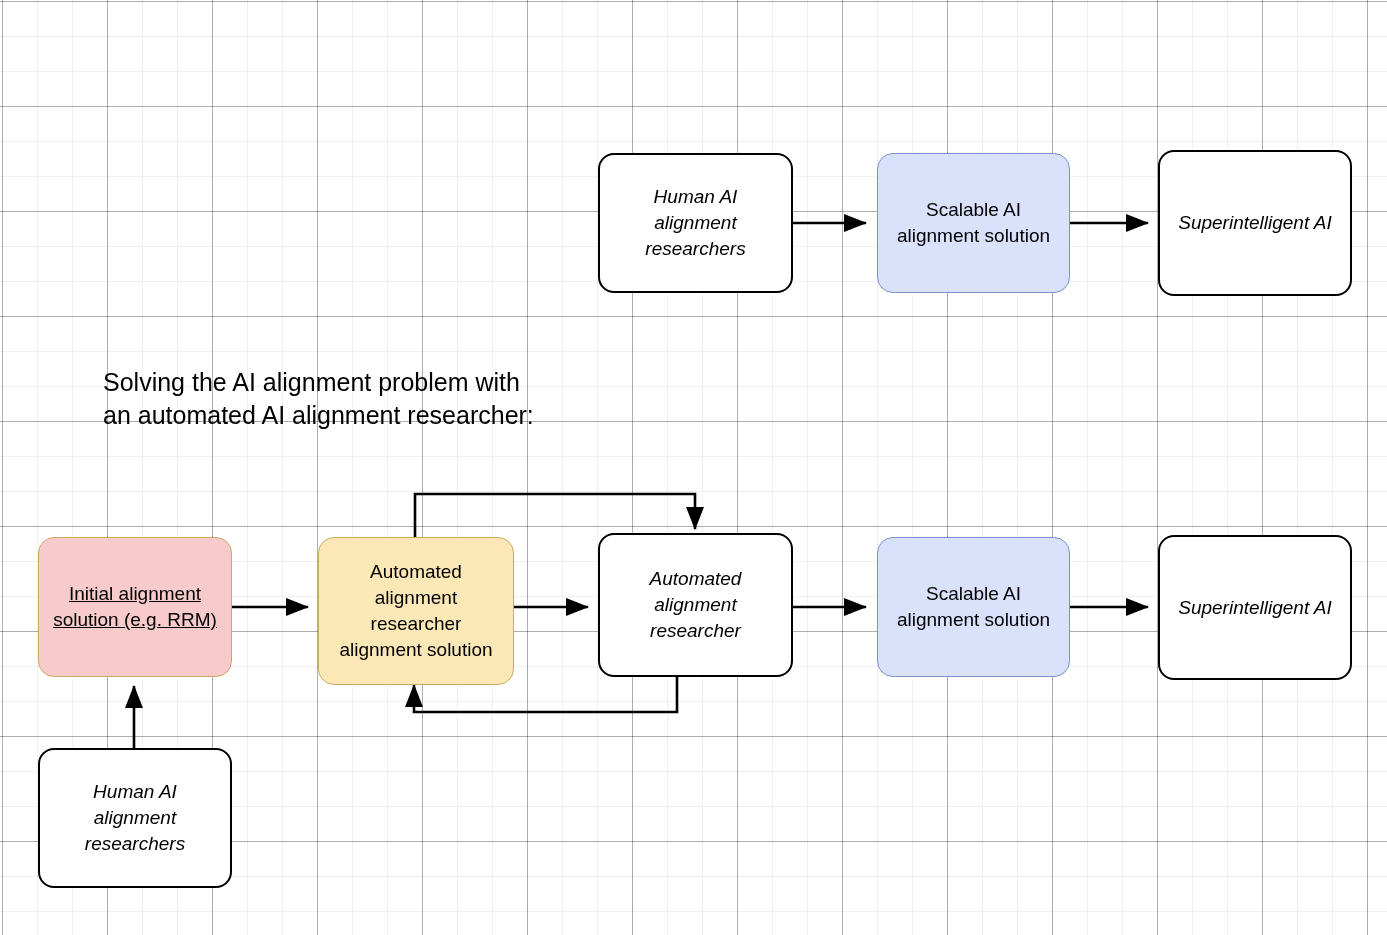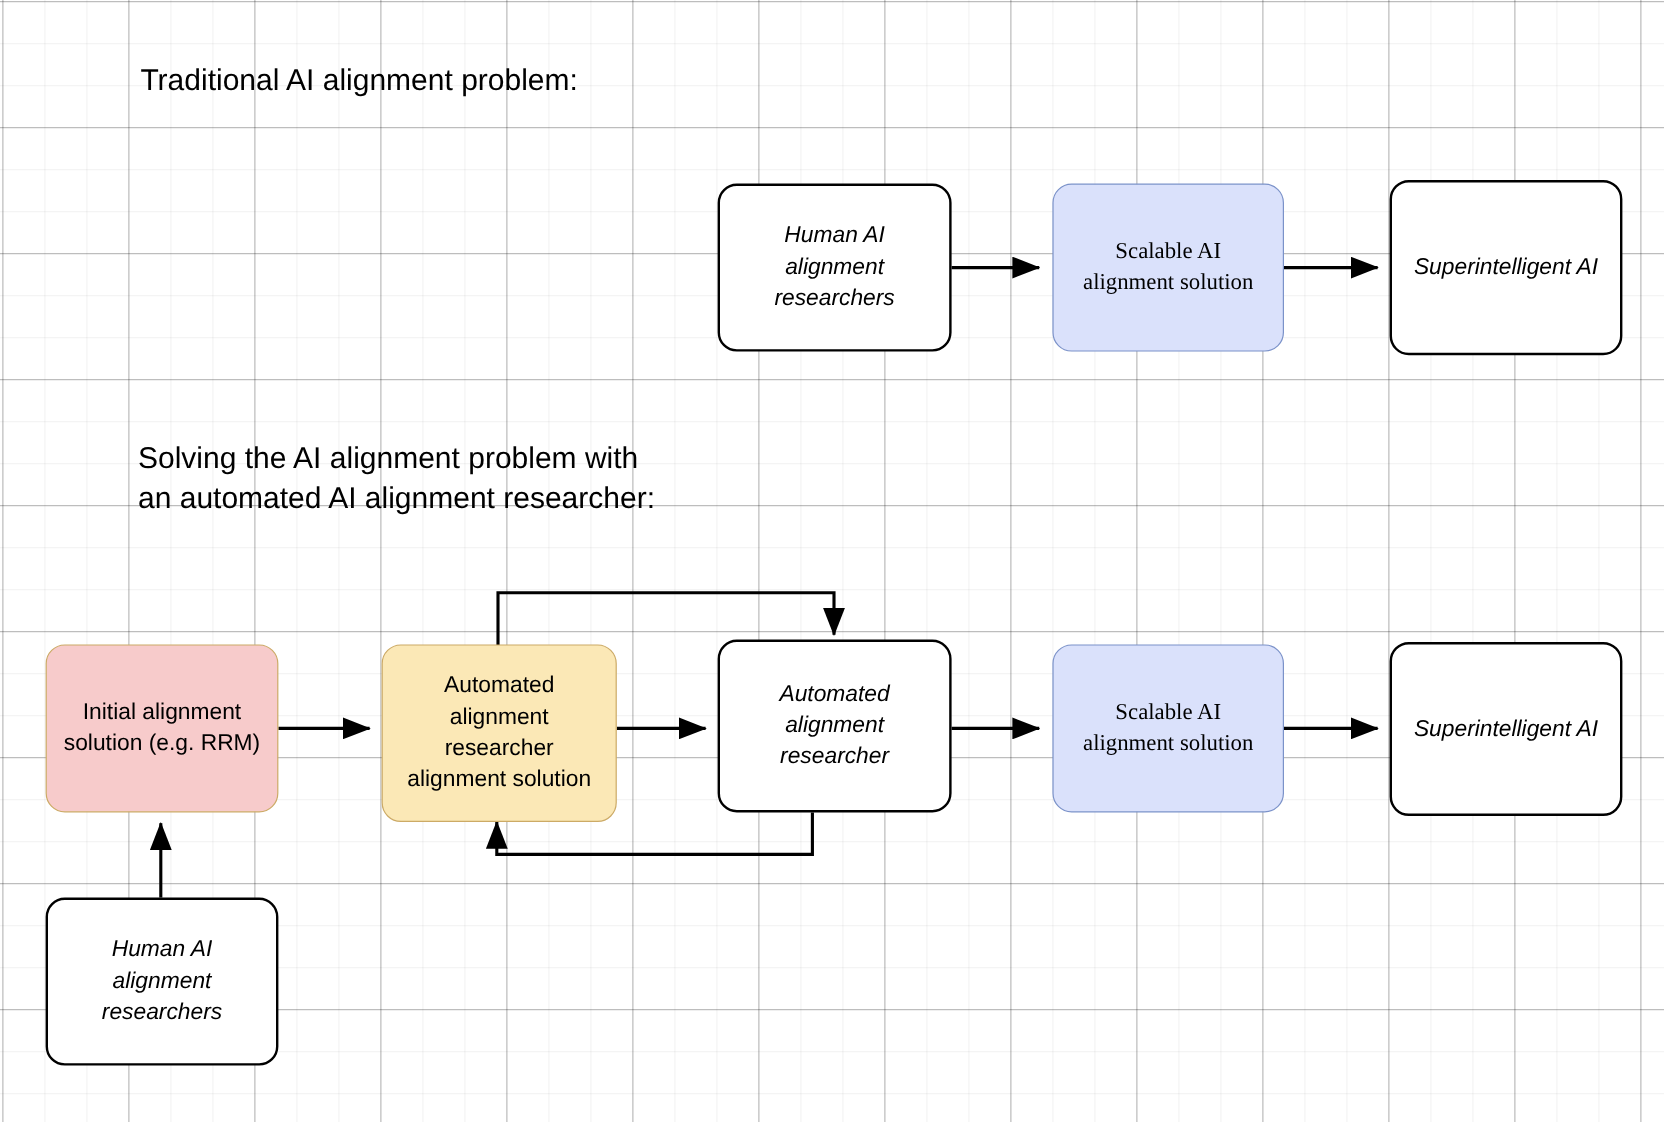--- a/index.html
+++ b/index.html
@@ -28,21 +28,21 @@
   }
   .heading {
     position: absolute;
     color: #000000;
     font-size: 25px;
     line-height: 33px;
     white-space: pre-line;
     letter-spacing: 0px;
   }
   #heading-traditional { left: 117px; top: 51px; }
-  #heading-automated  { left: 115px; top: 366px; }
+  #heading-automated  { left: 103px; top: 366px; }
 
   .node {
     position: absolute;
     box-sizing: border-box;
     border-radius: 16px;
     display: flex;
     align-items: center;
     justify-content: center;
     text-align: center;
     color: #000000;
@@ -52,21 +52,20 @@
     padding: 4px 8px;
   }
   .node-white {
     background: #ffffff;
     border: 2.4px solid #000000;
     font-style: italic;
   }
   .node-blue {
     background: #dae1fb;
     border: 1.8px solid #7b92c9;
-    font-family: Liberation Serif, serif;
   }
   .node-pink {
     background: #f7cbcb;
     border: 1.8px solid #ccaa66;
   }
   .node-yellow {
     background: #fbe8b6;
     border: 1.8px solid #ccaa66;
   }
 
@@ -99,35 +98,34 @@
     <path d="M 793 607 L 866 607" fill="none" stroke="#000000" stroke-width="2.6" marker-end="url(#arrowhead)"></path>
     <path d="M 1070 607 L 1148 607" fill="none" stroke="#000000" stroke-width="2.6" marker-end="url(#arrowhead)"></path>
 
     <path d="M 134 748 L 134 686" fill="none" stroke="#000000" stroke-width="2.6" marker-end="url(#arrowhead)"></path>
 
     <path d="M 415 538 L 415 494 L 695 494 L 695 529" fill="none" stroke="#000000" stroke-width="2.6" marker-end="url(#arrowhead)"></path>
 
     <path d="M 677 677 L 677 712 L 414 712 L 414 685" fill="none" stroke="#000000" stroke-width="2.6" marker-end="url(#arrowhead)"></path>
   </svg>
 
-  <div class="heading" id="heading-traditional">Traditional AI alignment problem:</div>
 
   <div class="heading" id="heading-automated">Solving the AI alignment problem with
 an automated AI alignment researcher:</div>
 
   <div class="node node-white" style="left:598px; top:153px; width:195px; height:140px;">Human AI
 alignment
 researchers</div>
 
   <div class="node node-blue" style="left:877px; top:153px; width:193px; height:140px;">Scalable AI
 alignment solution</div>
 
   <div class="node node-white" style="left:1158px; top:150px; width:194px; height:146px;">Superintelligent AI</div>
 
-  <div class="node node-pink" style="left:38px; top:537px; width:194px; height:140px;">Initial alignment
+  <div class="node node-pink" style="left:38px; top:537px; width:194px; height:140px;text-decoration:underline;">Initial alignment
 solution (e.g. RRM)</div>
 
   <div class="node node-yellow" style="left:318px; top:537px; width:196px; height:148px;">Automated
 alignment
 researcher
 alignment solution</div>
 
   <div class="node node-white" style="left:598px; top:533px; width:195px; height:144px;">Automated
 alignment
 researcher</div>

